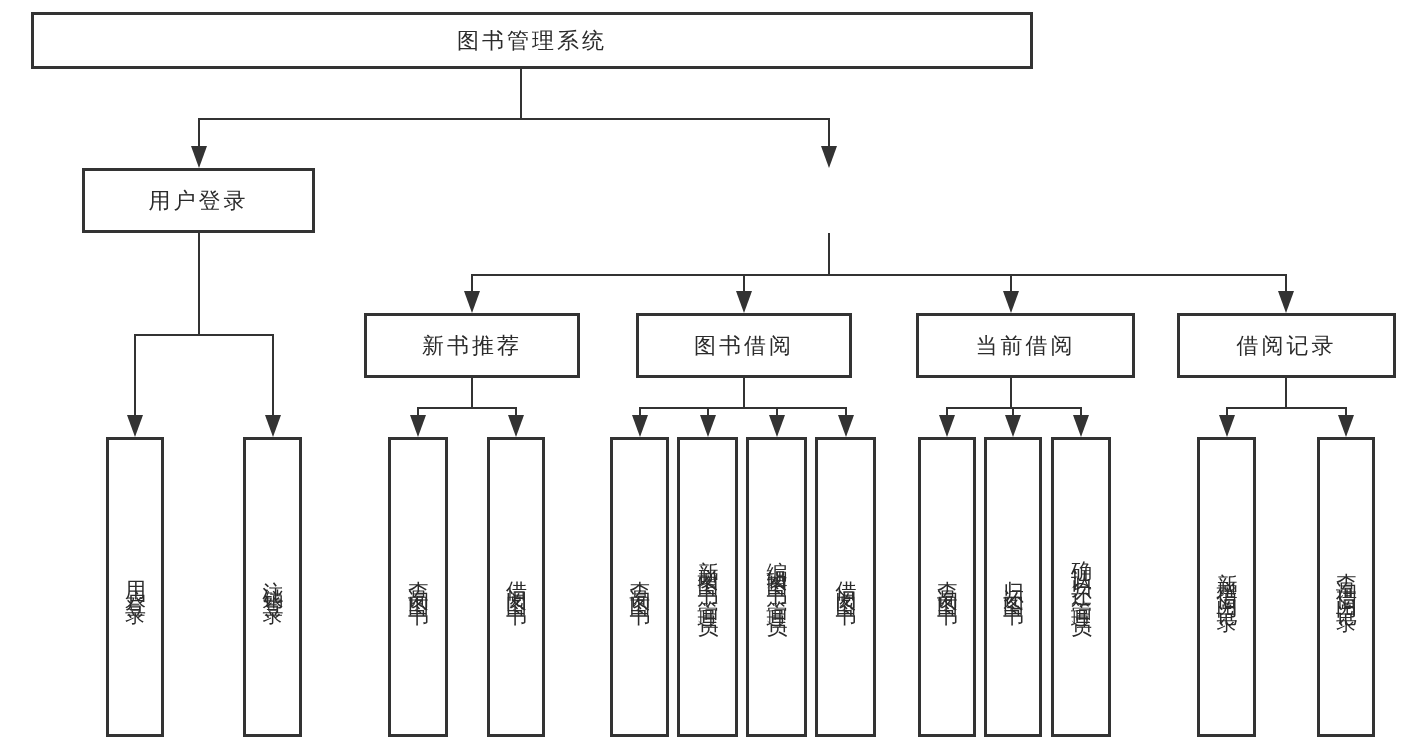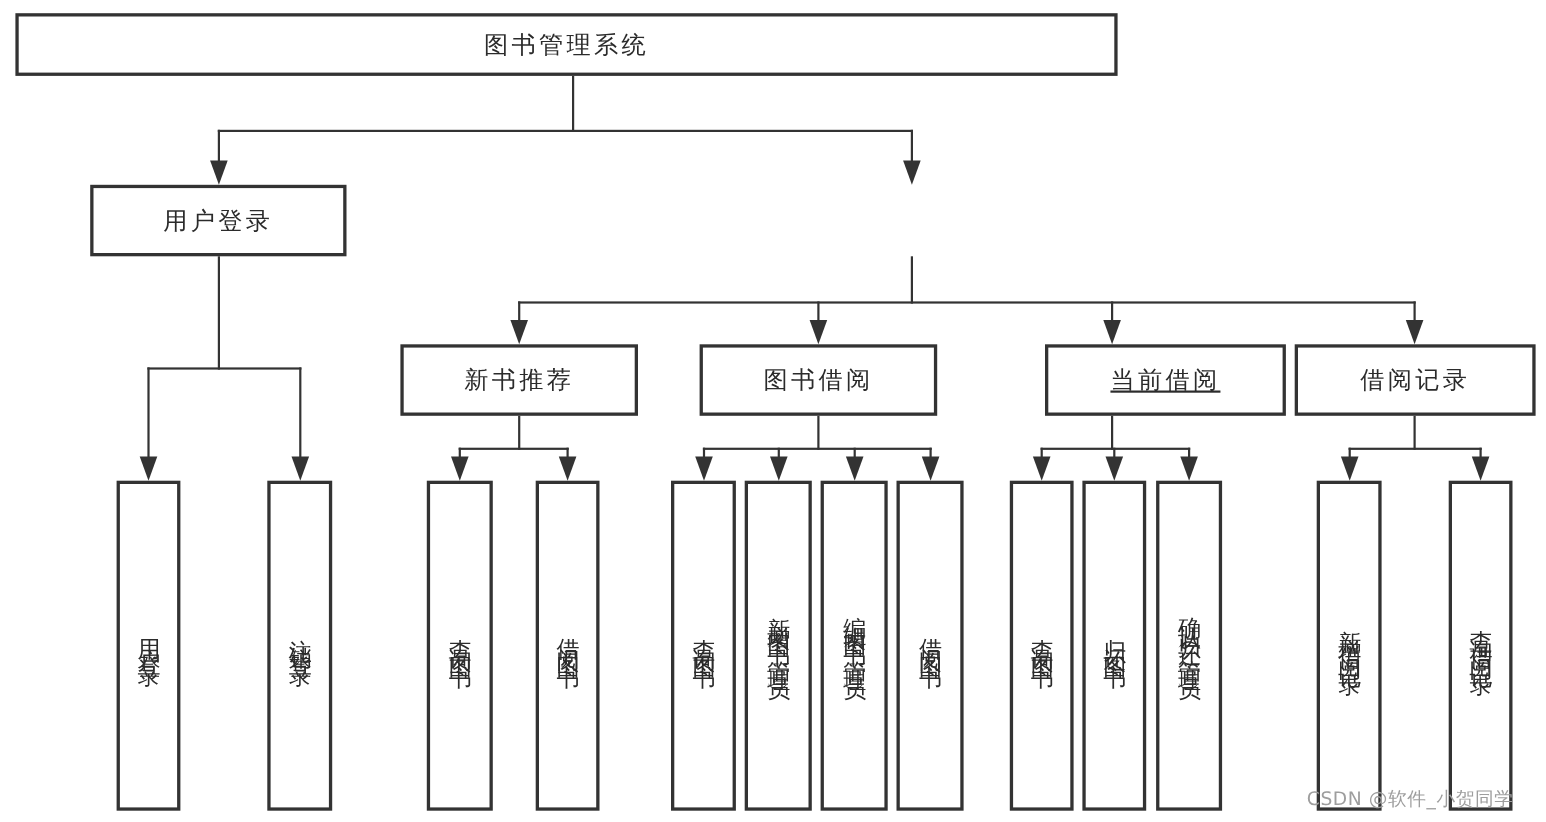--- a/index.html
+++ b/index.html
@@ -26,30 +26,30 @@
   .watermark{
     position:absolute;left:1188px;top:715px;font-size:17px;letter-spacing:0.5px;
     color:#9e9e9e;white-space:nowrap;
   }
 </style>
 </head>
 <body>
 
 <div class="canvas">
 
-  <div class="node" style="left:14px;top:12px;width:1002px;height:57px;">图书管理系统</div>
+  <div class="node" style="left:31px;top:12px;width:1002px;height:57px;">图书管理系统</div>
 
   <div class="node" style="left:82px;top:168px;width:233px;height:65px;">用户登录</div>
 
 
   <div class="node" style="left:636px;top:313px;width:216px;height:65px;">图书借阅</div>
 
   <div class="node" style="left:364px;top:313px;width:216px;height:65px;">新书推荐</div>
 
-  <div class="node" style="left:950px;top:313px;width:219px;height:65px;text-decoration:underline;">当前借阅</div>
+  <div class="node" style="left:916px;top:313px;width:219px;height:65px;">当前借阅</div>
 
   <div class="node" style="left:1177px;top:313px;width:219px;height:65px;">借阅记录</div>
 
   <div class="node vnode" style="left:106px;top:437px;width:58px;height:300px;">用户登录</div>
 
   <div class="node vnode" style="left:243px;top:437px;width:59px;height:300px;">注销登录</div>
 
   <div class="node vnode" style="left:388px;top:437px;width:60px;height:300px;">查询图书</div>
 
   <div class="node vnode" style="left:487px;top:437px;width:58px;height:300px;">借阅图书</div>
@@ -124,15 +124,14 @@
   <div class="lv" style="left:1080px;top:407px;height:12px;"></div>
   <div class="arr" style="left:1073px;top:415px;"></div>
 
   <div class="lv" style="left:1285px;top:378px;height:31px;"></div>
   <div class="lh" style="left:1226px;top:407px;width:121px;"></div>
   <div class="lv" style="left:1226px;top:407px;height:12px;"></div>
   <div class="arr" style="left:1219px;top:415px;"></div>
   <div class="lv" style="left:1345px;top:407px;height:12px;"></div>
   <div class="arr" style="left:1338px;top:415px;"></div>
 
-  <div class="watermark">CSDN @软件_小贺同学</div>
 
 </div>
 
 </body></html>

